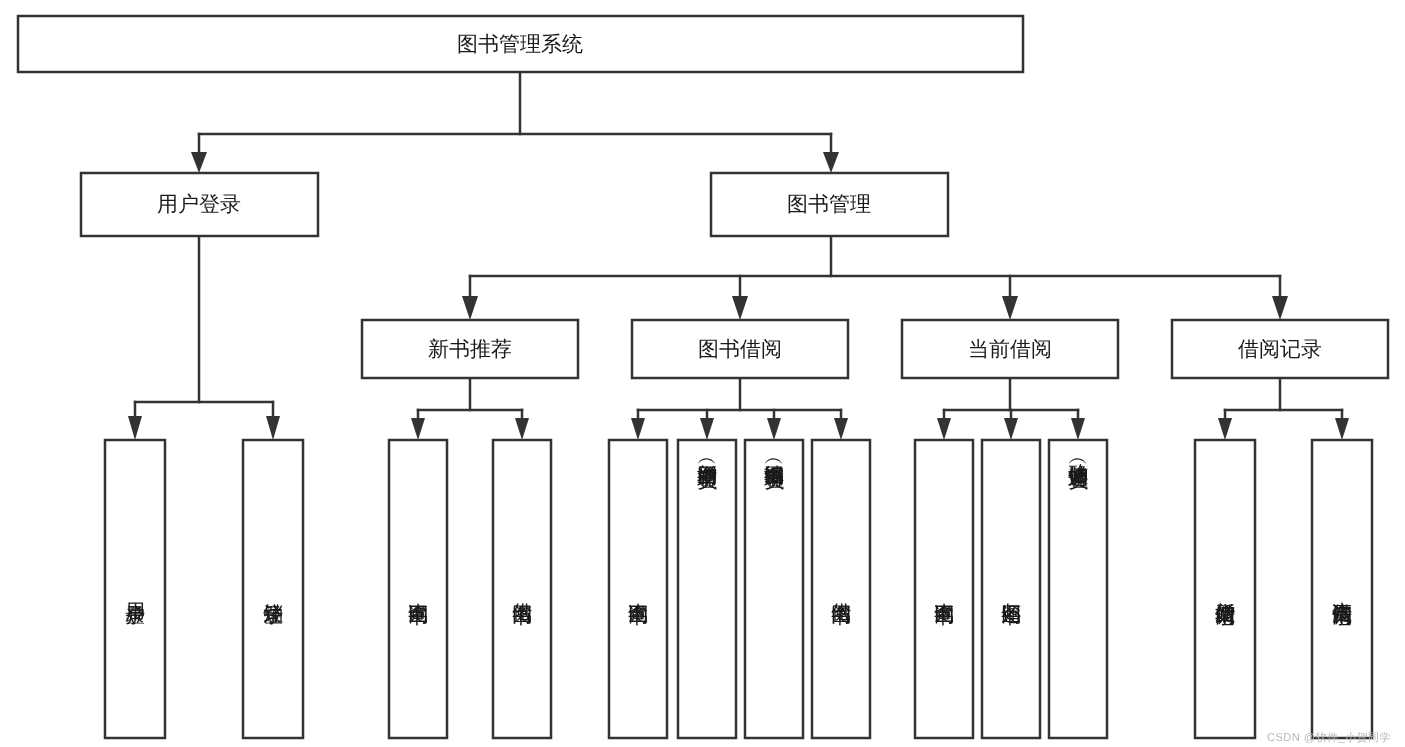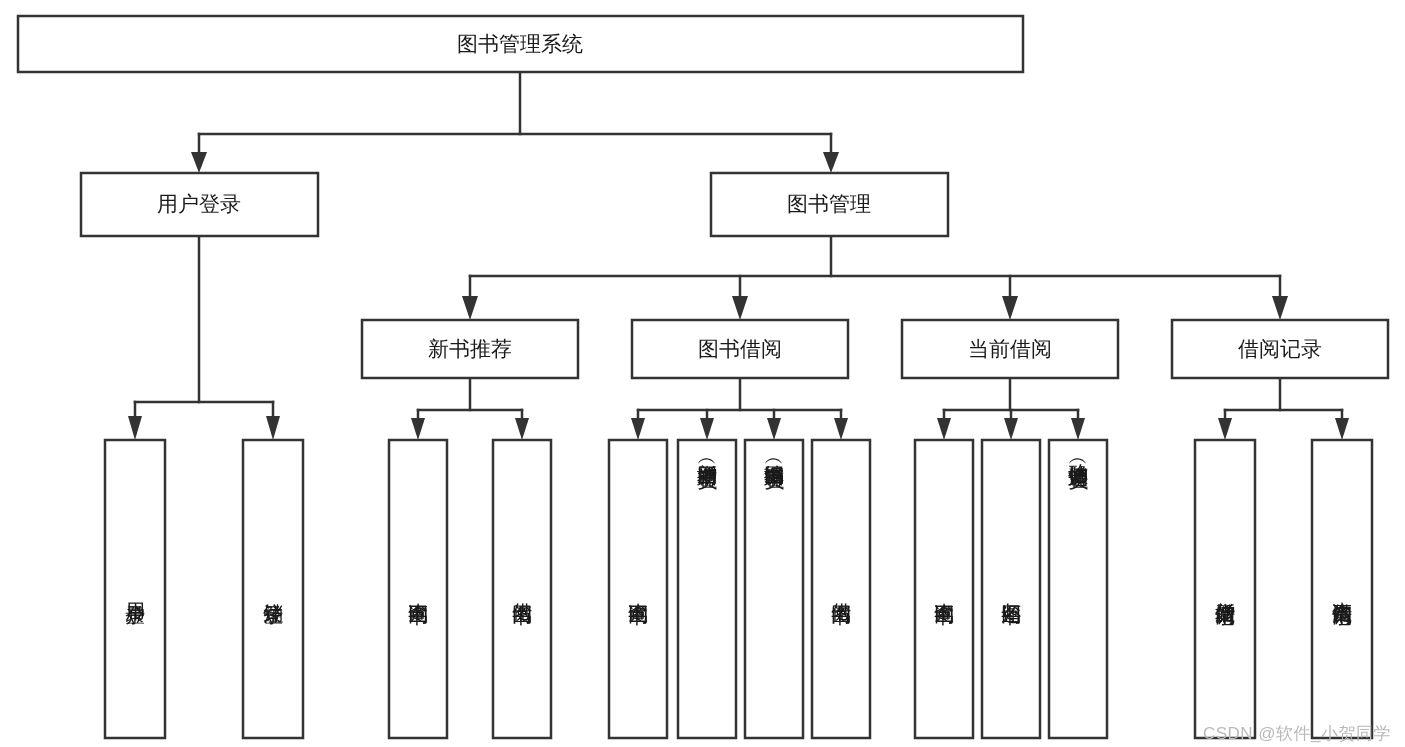--- a/index.html
+++ b/index.html
@@ -65,21 +65,21 @@
     writing-mode: vertical-rl;
     text-orientation: upright;
     white-space: nowrap;
     letter-spacing: 1px;
   }
   .watermark {
     position: absolute;
     right: 14px;
     bottom: 6px;
     font-family: "Liberation Sans", "DejaVu Sans", sans-serif;
-    font-size: 17px;
+    font-size: 11px;
     color: #b9b9b9;
     letter-spacing: 0.5px;
     white-space: nowrap;
     pointer-events: none;
   }
 </style>
 </head>
 <body>
 
 <div id="diagram-root">

